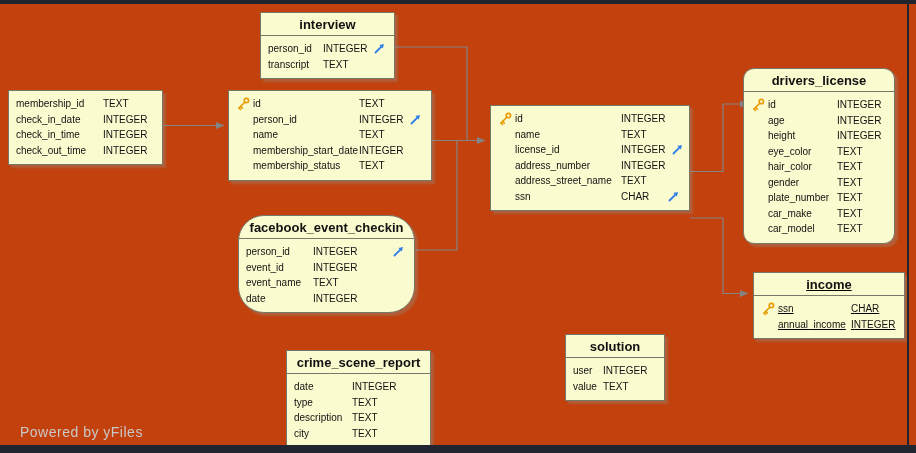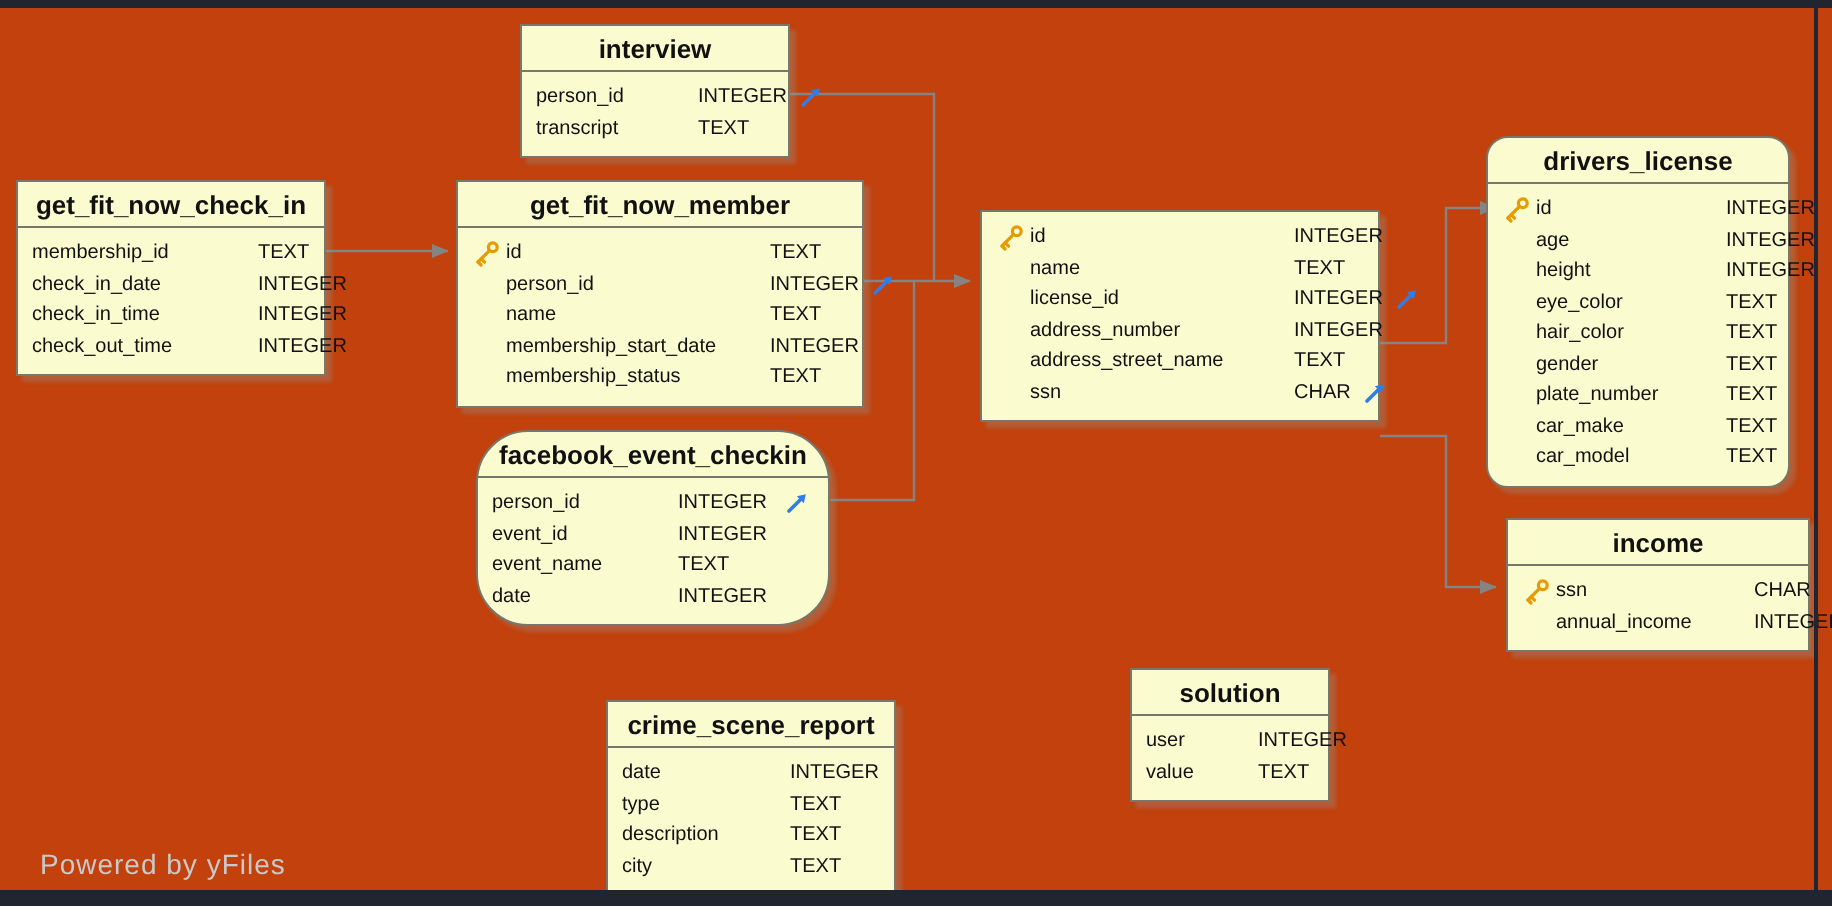--- a/index.html
+++ b/index.html
@@ -22,32 +22,32 @@
   }
   .etable .title{
     font-size:13px;font-weight:bold;color:#111;text-align:center;
     padding:4px 5px 3px 5px;border-bottom:1.5px solid #77776a;white-space:nowrap;
   }
   .etable .rows{padding:5px 9px 6px 7px;}
   .etable.haskey .rows{padding-left:4px;}
   .trow{display:flex;align-items:center;height:15.5px;font-size:10px;color:#111;white-space:nowrap;}
   .gut{width:20px;flex:0 0 20px;display:flex;align-items:center;justify-content:center;}
   .rn{flex:0 0 auto;overflow:visible;}
-  .rt{flex:0 0 auto;margin-left:26px;}
+  .rt{flex:0 0 auto;}
   .fkw{margin-left:auto;display:flex;align-items:center;padding-left:6px;}
 
   
   #t-interview{left:260px;top:12px;width:135px;}       #t-interview .rn{width:55px;}
   #t-check_in{left:8px;top:90px;width:155px;}          #t-check_in .rn{width:87px;}
   #t-member{left:228px;top:90px;width:204px;}          #t-member .rn{width:106px;}
   #t-facebook{left:238px;top:215px;width:177px;border-radius:26px;}       #t-facebook .rn{width:67px;}
   #t-person{left:490px;top:105px;width:200px;}         #t-person .rn{width:106px;}
   #t-dl{left:743px;top:68px;width:152px;border-radius:11px;}              #t-dl .rn{width:69px;}
-  #t-income{left:753px;top:259px;width:152px;}         #t-income .rn{width:73px;}
-  #t-csr{left:303px;top:350px;width:145px;}            #t-csr .rn{width:58px;}
+  #t-income{left:753px;top:272px;width:152px;text-decoration:underline;}         #t-income .rn{width:73px;}
+  #t-csr{left:286px;top:350px;width:145px;}            #t-csr .rn{width:58px;}
   #t-solution{left:565px;top:334px;width:100px;}       #t-solution .rn{width:30px;}
 
   .watermark{
     position:absolute;left:20px;top:424px;font-size:14px;color:#c9c9c9;letter-spacing:0.5px;
   }
 </style>
 </head>
 <body>
 
 <div id="stage">
@@ -82,21 +82,20 @@
         </span>
       </div>
       <div class="trow">
         <span class="rn">transcript</span>
         <span class="rt">TEXT</span>
       </div>
     </div>
   </div>
 
   <div class="etable" id="t-check_in">
-    <div class="title">get_fit_now_check_in</div>
     <div class="rows">
       <div class="trow">
         <span class="rn">membership_id</span>
         <span class="rt">TEXT</span>
       </div>
       <div class="trow">
         <span class="rn">check_in_date</span>
         <span class="rt">INTEGER</span>
       </div>
       <div class="trow">
@@ -104,21 +103,20 @@
         <span class="rt">INTEGER</span>
       </div>
       <div class="trow">
         <span class="rn">check_out_time</span>
         <span class="rt">INTEGER</span>
       </div>
     </div>
   </div>
 
   <div class="etable haskey" id="t-member">
-    <div class="title">get_fit_now_member</div>
     <div class="rows">
       <div class="trow">
         <span class="gut">
           <svg width="14" height="14" viewBox="0 0 14 14">
               <g stroke="#E79B00" stroke-width="1.6" fill="none" stroke-linecap="round">
                 <circle cx="10.4" cy="3.6" r="2.2"></circle>
                 <path d="M8.8 5.2 L3 11"></path>
                 <path d="M4.6 9.4 L6.3 11.1"></path>
                 <path d="M3 11 L4.5 12.5"></path>
               </g>

